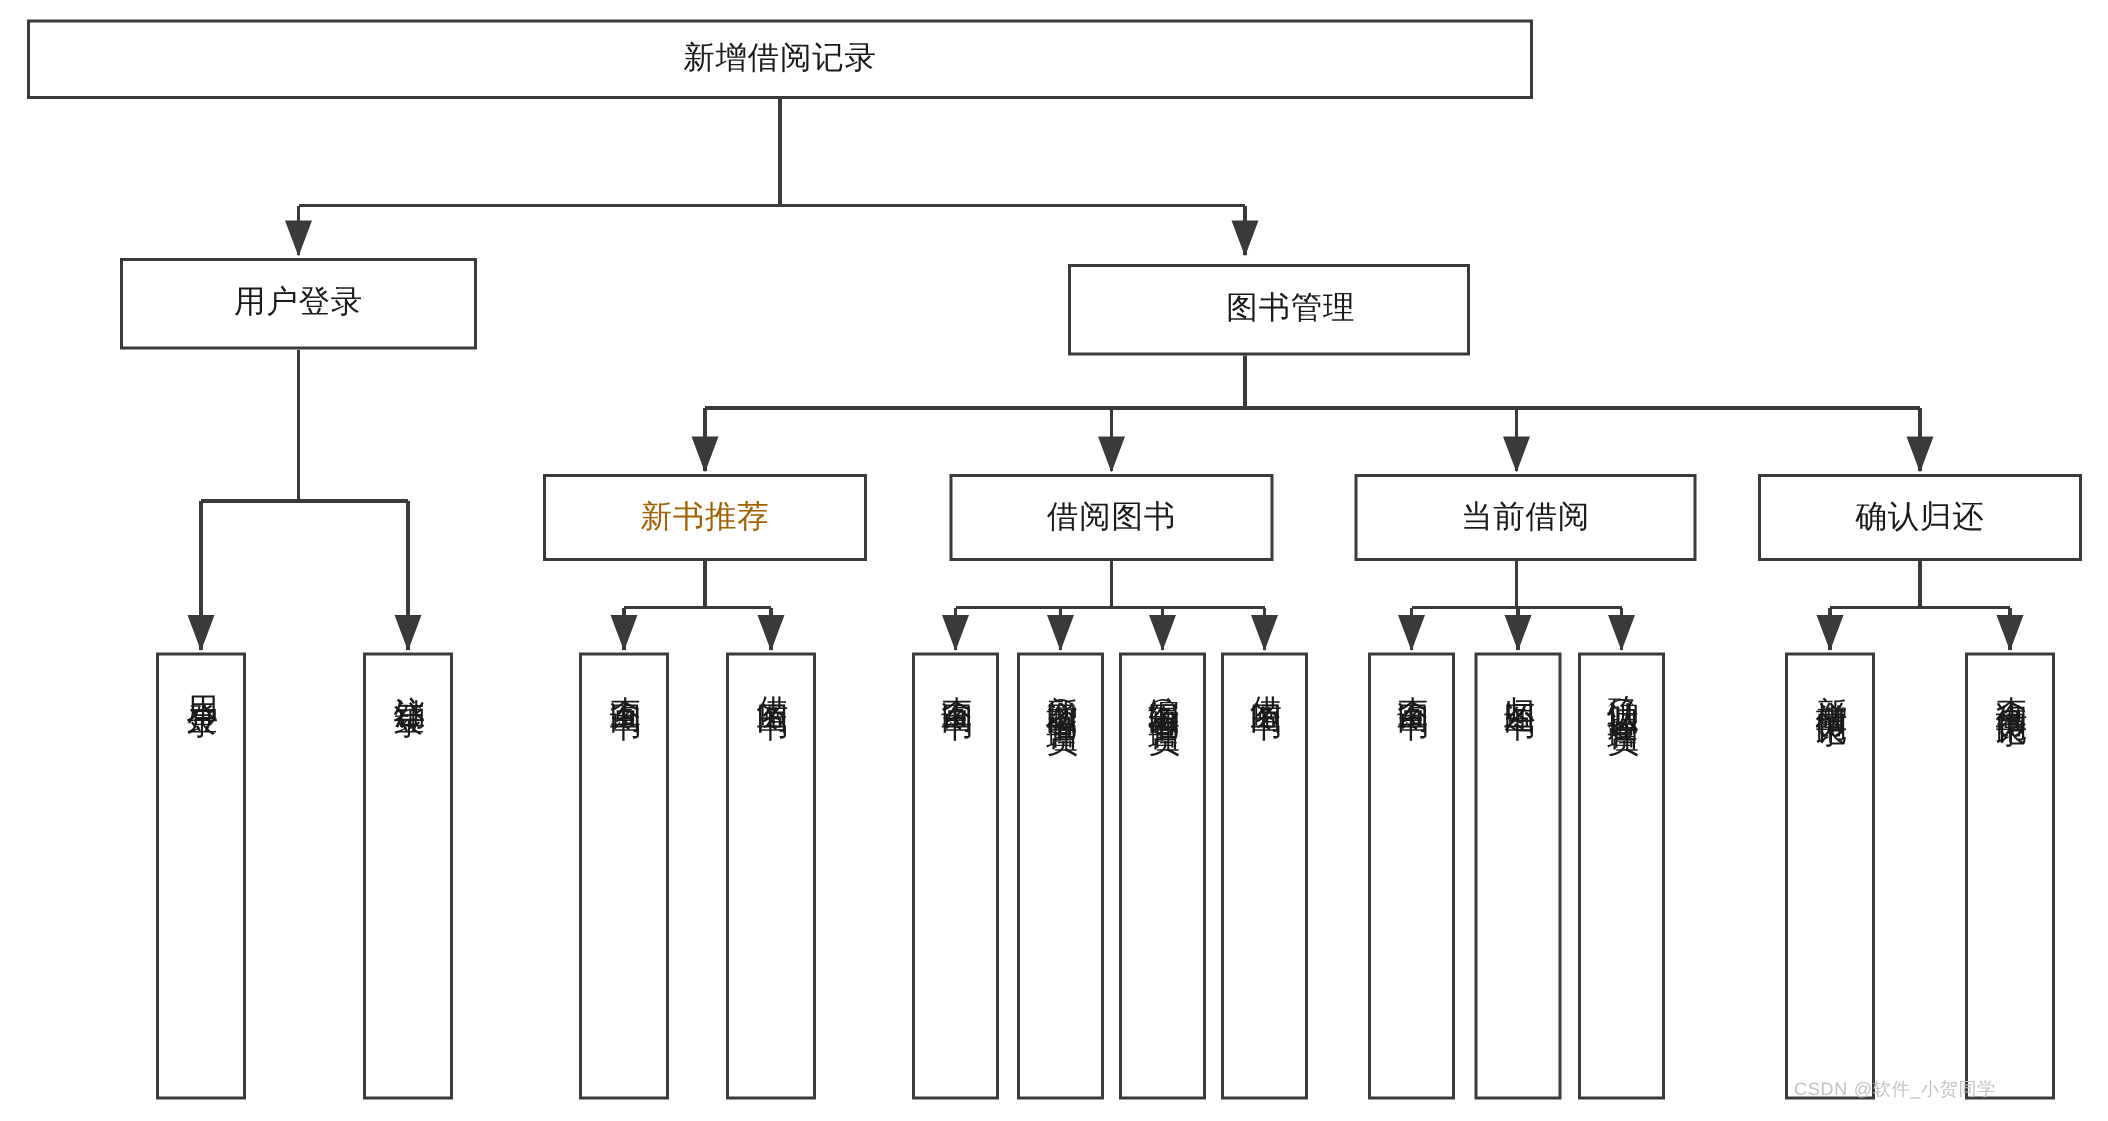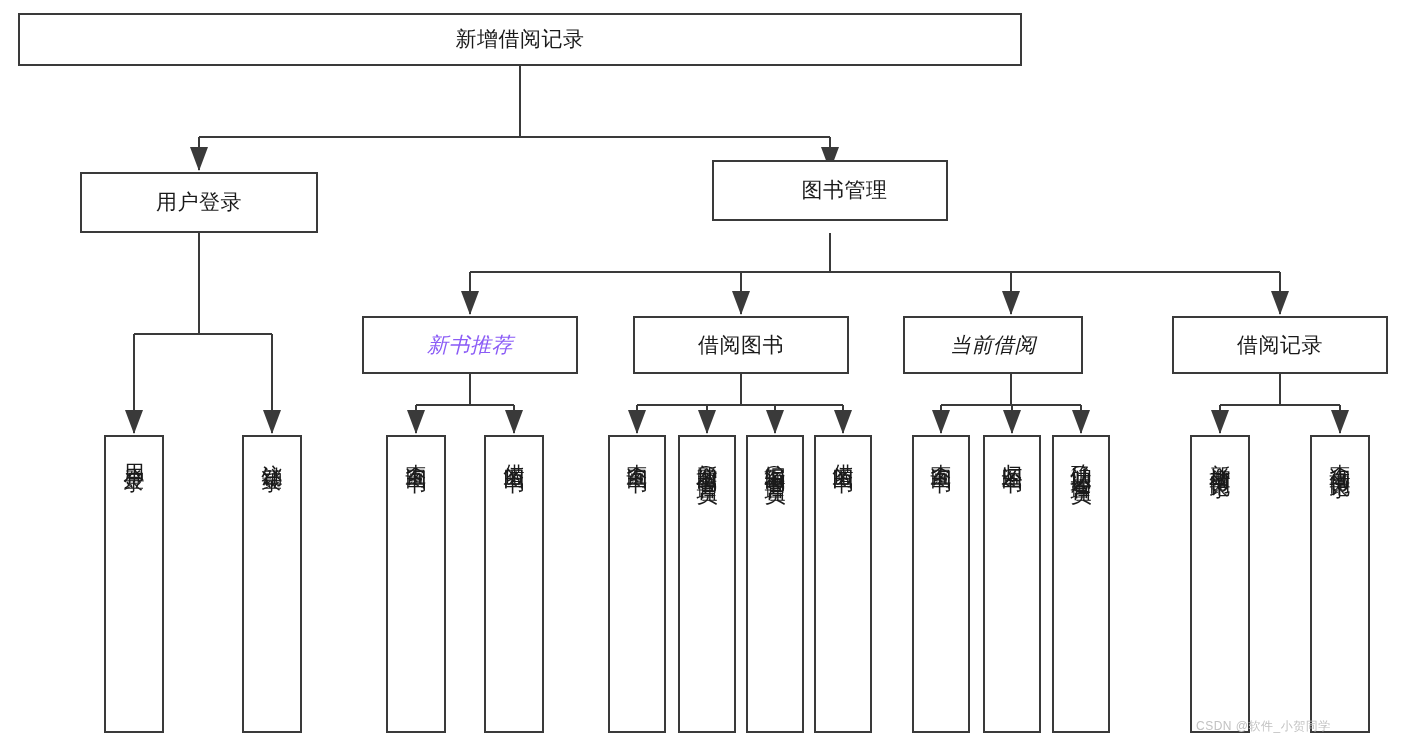--- a/index.html
+++ b/index.html
@@ -120,34 +120,34 @@
       <line x1="1340" y1="405" x2="1340" y2="433" stroke="#3a3a3a" stroke-width="2.5" shape-rendering="crispEdges"></line>
       <polygon points="1331,410 1349,410 1340,434" fill="#3a3a3a"></polygon>
     </svg>
   <div id="node-layer">
       <div class="node-box" style="left: 18px; top: 13px; width: 1004px; height: 53px; border-color: rgb(58, 58, 58);">
         <span class="node-label" style="color: rgb(26, 26, 26);">新增借阅记录</span>
       </div>
       <div class="node-box" style="left: 80px; top: 172px; width: 238px; height: 61px; border-color: rgb(58, 58, 58);">
         <span class="node-label" style="color: rgb(26, 26, 26);">用户登录</span>
       </div>
-      <div class="node-box" style="left: 712px; top: 160px; width: 236px; height: 61px; border-color: rgb(58, 58, 58); padding-left: 29px;">
+      <div class="node-box" style="left: 712px; top: 176px; width: 268px; height: 61px; border-color: rgb(58, 58, 58); padding-left: 29px;">
         <span class="node-label" style="color: rgb(26, 26, 26);">图书管理</span>
       </div>
       <div class="node-box" style="left: 362px; top: 316px; width: 216px; height: 58px; border-color: rgb(58, 58, 58);">
-        <span class="node-label" style="color: #8b5cf6; font-style: italic;">新书推荐</span>
+        <span class="node-label" style="color: #a16207;">新书推荐</span>
       </div>
       <div class="node-box" style="left: 633px; top: 316px; width: 216px; height: 58px; border-color: rgb(58, 58, 58);">
         <span class="node-label" style="color: rgb(26, 26, 26);">借阅图书</span>
       </div>
-      <div class="node-box" style="left: 903px; top: 316px; width: 180px; height: 58px; border-color: rgb(58, 58, 58); font-style: italic;">
+      <div class="node-box" style="left: 903px; top: 316px; width: 228px; height: 58px; border-color: rgb(58, 58, 58);">
         <span class="node-label" style="color: rgb(26, 26, 26);">当前借阅</span>
       </div>
       <div class="node-box" style="left: 1172px; top: 316px; width: 216px; height: 58px; border-color: rgb(58, 58, 58);">
-        <span class="node-label" style="color: rgb(26, 26, 26);">借阅记录</span>
+        <span class="node-label" style="color: rgb(26, 26, 26);">确认归还</span>
       </div>
       <div class="node-box vertical" style="left: 104px; top: 435px; width: 60px; height: 298px; border-color: rgb(58, 58, 58);">
         <span class="node-label" style="color: rgb(26, 26, 26);">用户登录</span>
       </div>
       <div class="node-box vertical" style="left: 242px; top: 435px; width: 60px; height: 298px; border-color: rgb(58, 58, 58);">
         <span class="node-label" style="color: rgb(26, 26, 26);">注销登录</span>
       </div>
       <div class="node-box vertical" style="left: 386px; top: 435px; width: 60px; height: 298px; border-color: rgb(58, 58, 58);">
         <span class="node-label" style="color: rgb(26, 26, 26);">查询图书</span>
       </div>

